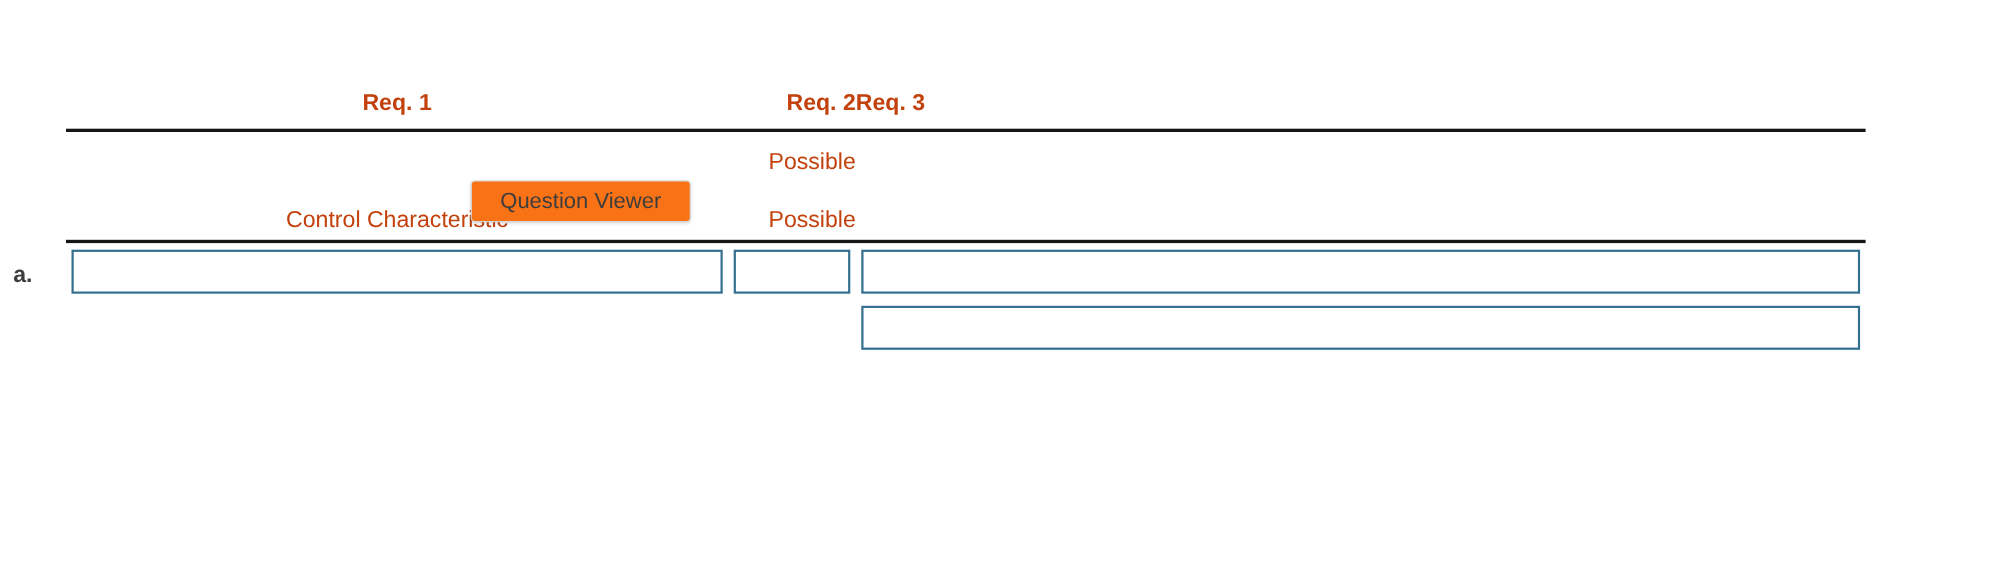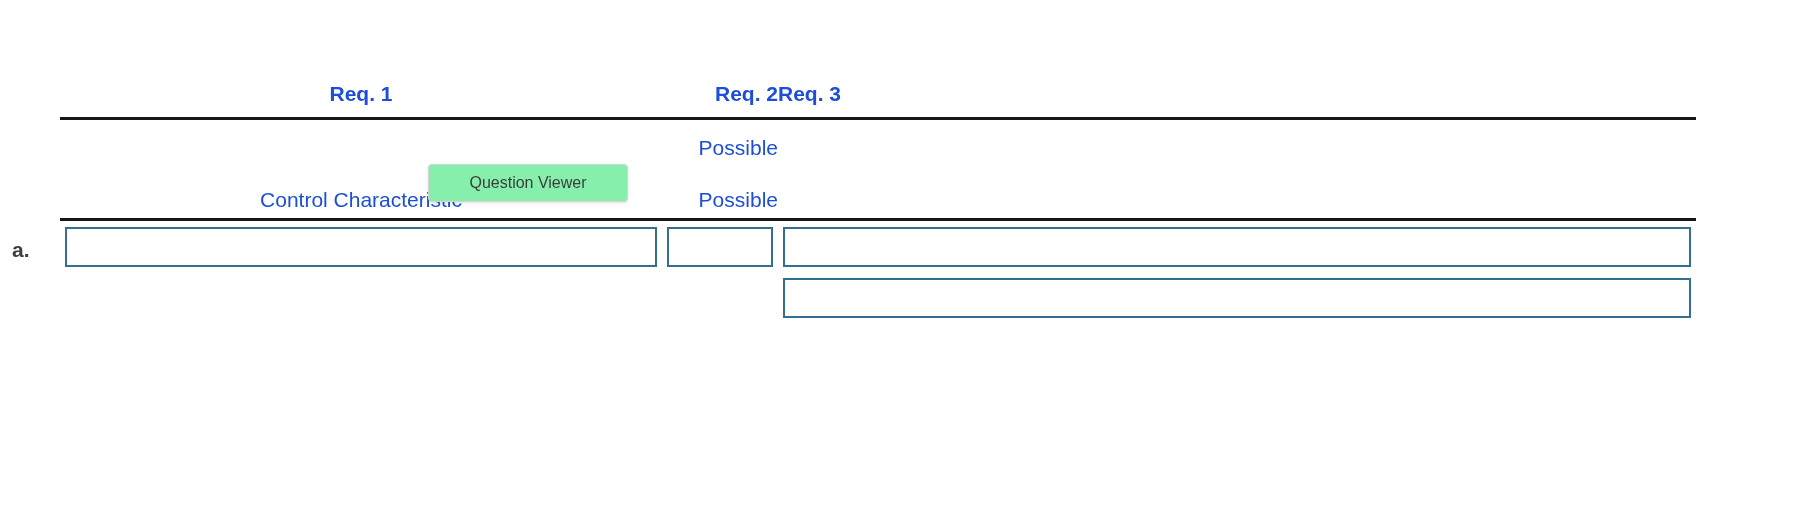--- a/index.html
+++ b/index.html
@@ -10,21 +10,21 @@
   }
   .screen {
     position: relative;
     width: 1810px;
     height: 526px;
     background: #ffffff;
     overflow: hidden;
   }
   .txt {
     position: absolute;
-    color: #1d4ed8;
+    color: #c2410c;
     font-size: 21px;
     line-height: 28px;
     white-space: nowrap;
   }
   
   .col1 { left: 60px;  width: 602px; text-align: center; }
   .col2 { left: 662px; width: 116px; text-align: right; }
   .col3 { left: 778px; width: 918px; }
 
   .req-header { font-weight: bold; top: 80px; }
@@ -67,28 +67,28 @@
   .box-req3-line1  { left: 783px; top: 227px; width: 908px; }
   .box-req3-line2  { left: 783px; top: 278px; width: 908px; }
 
   .tooltip {
     position: absolute;
     left: 428px;
     top: 164px;
     width: 200px;
     height: 38px;
     box-sizing: border-box;
-    background: #86efac;
+    background: #f97316;
     border: 1px solid #d4d4d4;
     border-radius: 4px;
     box-shadow: 0 1px 3px rgba(0,0,0,0.12);
     display: flex;
     align-items: center;
     justify-content: center;
-    font-size: 16px;
+    font-size: 20px;
     color: #3d3d3d;
     z-index: 10;
     white-space: nowrap;
   }
 </style>
 </head>
 <body>
 
 <div class="screen">
 

